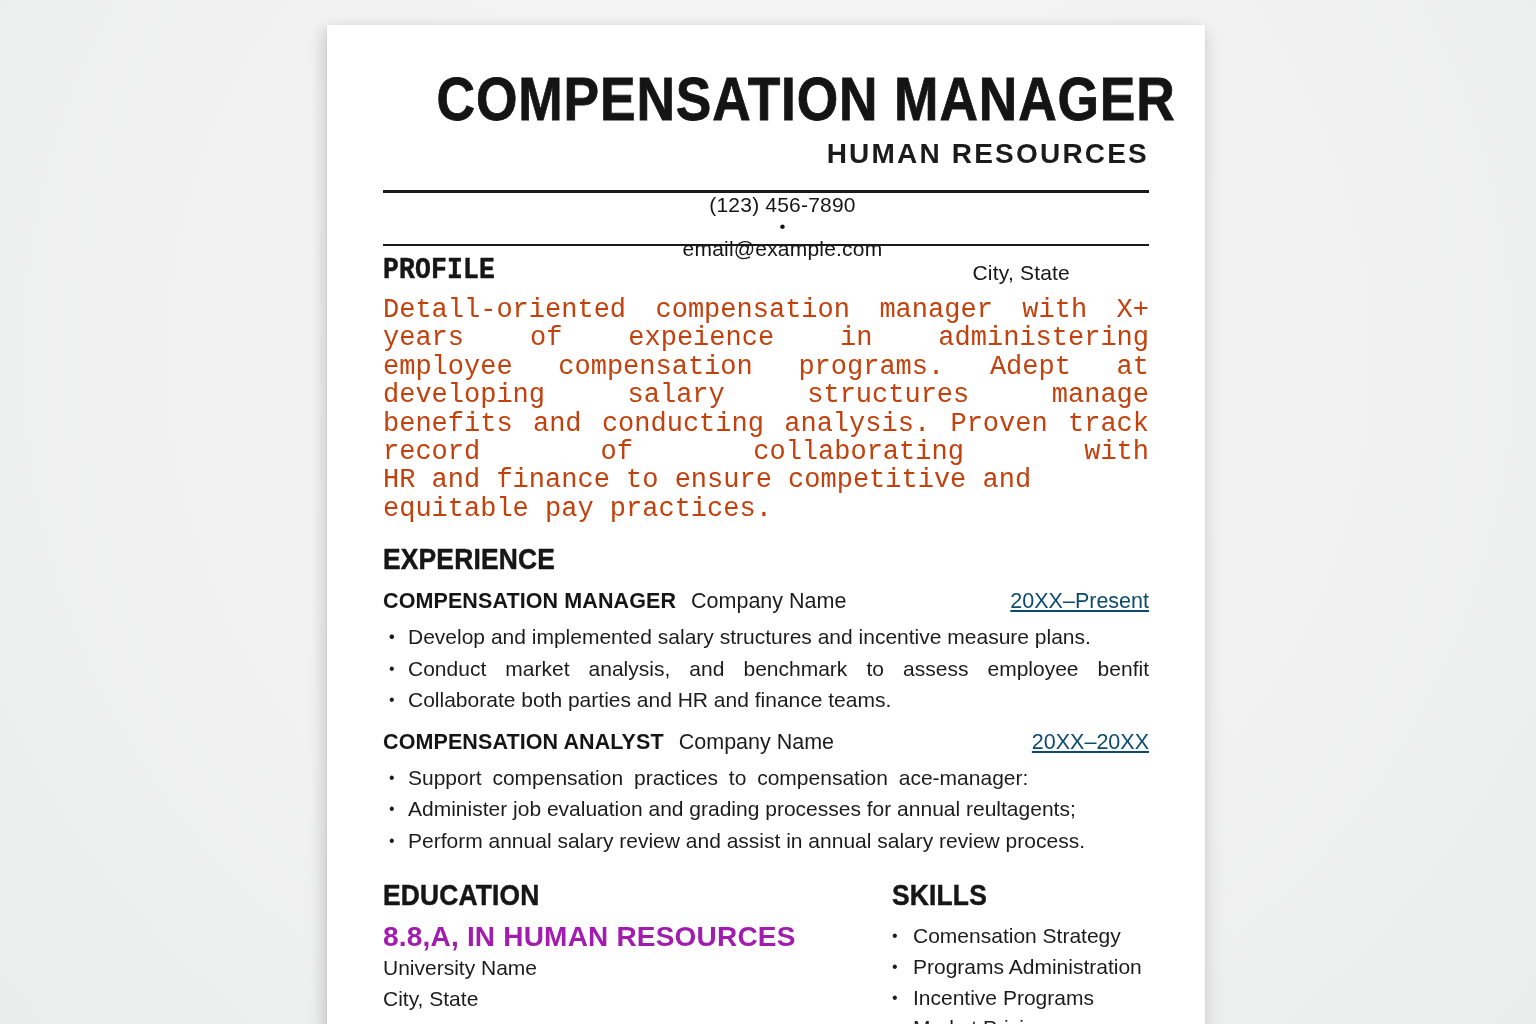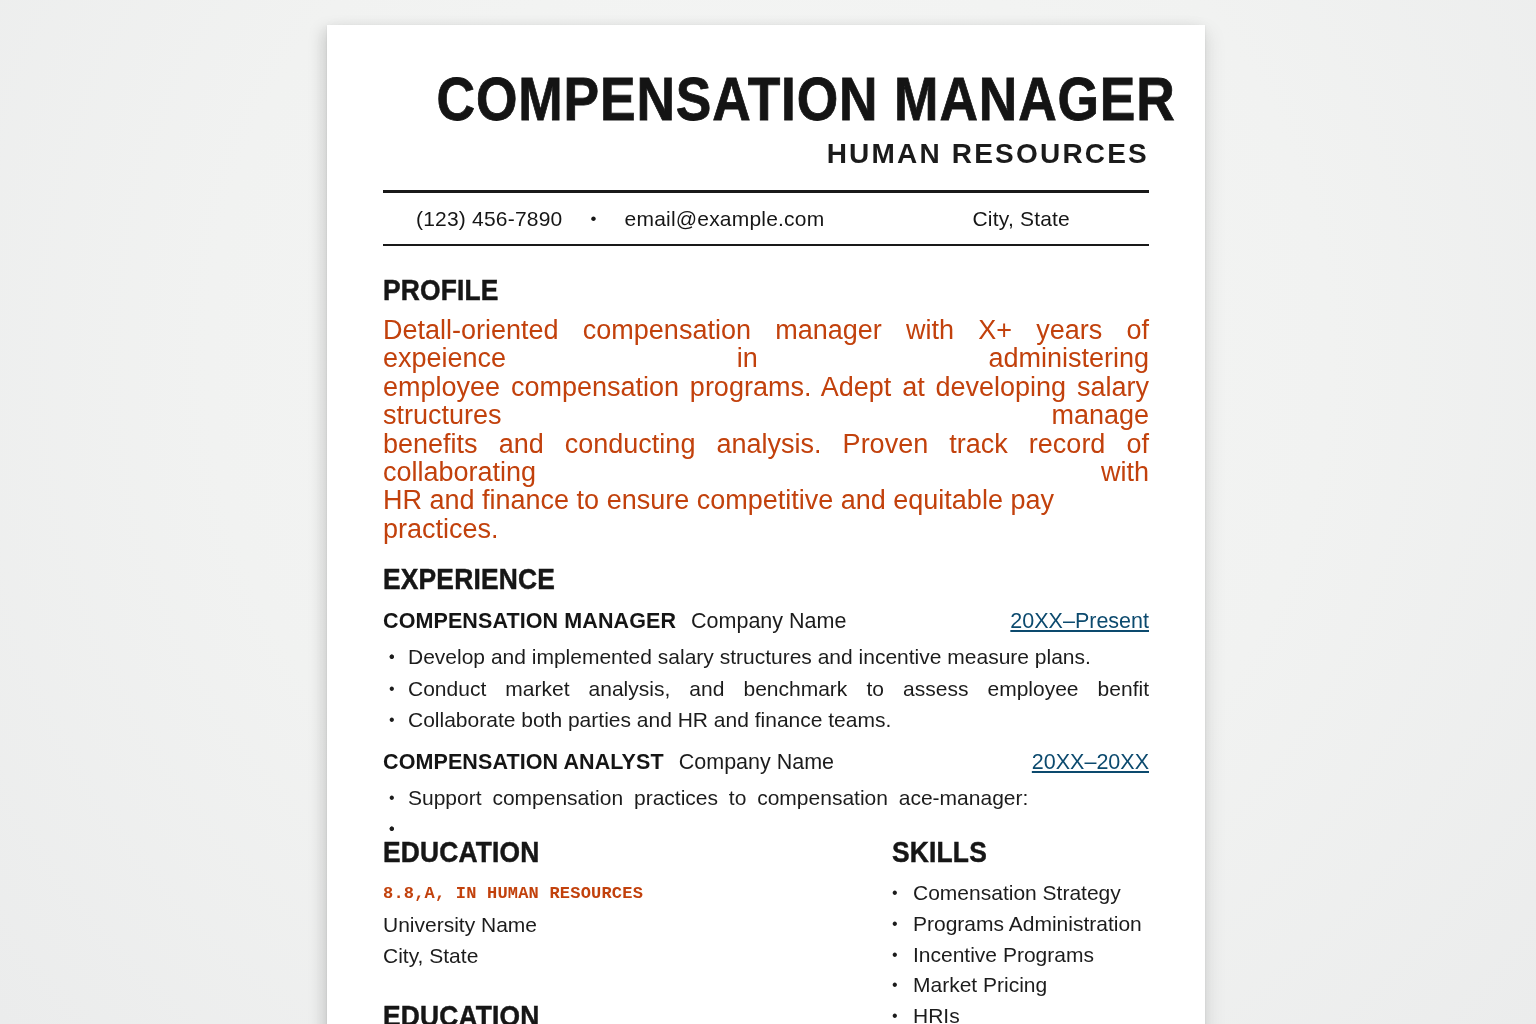--- a/index.html
+++ b/index.html
@@ -45,38 +45,39 @@
   .rule.thick { margin-top: 21px; }
   .rule.thin  { border-top-width: 2.6px; }
 
   .contact {
     display: flex; align-items: center;
     height: 51px;
     padding-left: 33px;
     font-size: 21px;
     color: #161616;
     letter-spacing: 0.2px;
+    flex-direction: column;
   }
   .contact .dot { margin: 0 28px; font-size: 17px; }
   .contact .loc { margin-left: auto; margin-right: 79px; }
 
   section { margin: 0; }
   .sec {
     margin: 0;
     font-size: 30px; line-height: 32px;
     font-weight: 800;
     letter-spacing: 0.2px;
     transform: scaleX(0.88);
     transform-origin: left center;
     -webkit-text-stroke: 0.5px #161616;
     color: #161616;
     white-space: nowrap;
   }
 
-  .profile-sec { margin-top: 28px; }
+  .profile-sec { margin-top: 8px; font-family: Liberation Mono, monospace; }
   .para { margin-top: 10px; }
   .pline {
     font-size: 27px; line-height: 28.4px;
     color: #c2410c;
   }
   .pline.just { text-align: justify; text-align-last: justify; }
 
   .experience-sec { margin-top: 20px; }
   .job-head {
     display: flex; align-items: baseline;
@@ -104,25 +105,24 @@
   }
   ul.bullets li.full { text-align: justify; text-align-last: justify; }
   ul.bullets li.sp1 { word-spacing: 5px; }
 
   .columns { display: flex; margin-top: 23px; }
   .col-left { width: 509px; flex: none; }
   .col-right { flex: 1; }
 
   .edu-degree {
     margin-top: 10px;
-    font-size: 17px; line-height: 31px;
+    font-size: 28px; line-height: 31px;
     font-weight: 700;
     letter-spacing: 0.2px;
-    color: #c2410c;
-    font-family: Liberation Mono, monospace;
+    color: #a21caf;
   }
   .edu-school, .edu-loc {
     font-size: 21px; line-height: 31px;
     color: #1c1c1c;
   }
   .edu2 { margin-top: 29px; }
 
   ul.bullets.skills { margin-top: 10px; }
   ul.bullets.skills li {
     padding-left: 21px;
@@ -176,22 +176,22 @@
       </div>
 
       <div class="job-wrap">
         <div class="job-head">
           <span class="job-title">COMPENSATION ANALYST</span>
           <span class="job-company">Company Name</span>
           <span class="job-dates">20XX–20XX</span>
         </div>
         <ul class="bullets">
           <li class="sp1"><span class="b">•</span><span>Support compensation practices to compensation ace-manager:</span></li>
-          <li><span class="b">•</span></li>
-          <li><span class="b">•</span></li>
+          <li><span class="b">•</span><span>Administer job evaluation and grading processes for annual reultagents;</span></li>
+          <li><span class="b">•</span><span>Perform annual salary review and assist in annual salary review process.</span></li>
         </ul>
       </div>
     </section>
 
     <div class="columns">
       <div class="col-left">
         <section>
           <h2 class="sec">EDUCATION</h2>
           <div class="edu-degree">8.8,A, IN HUMAN RESOURCES</div>
           <div class="edu-school">University Name</div>

